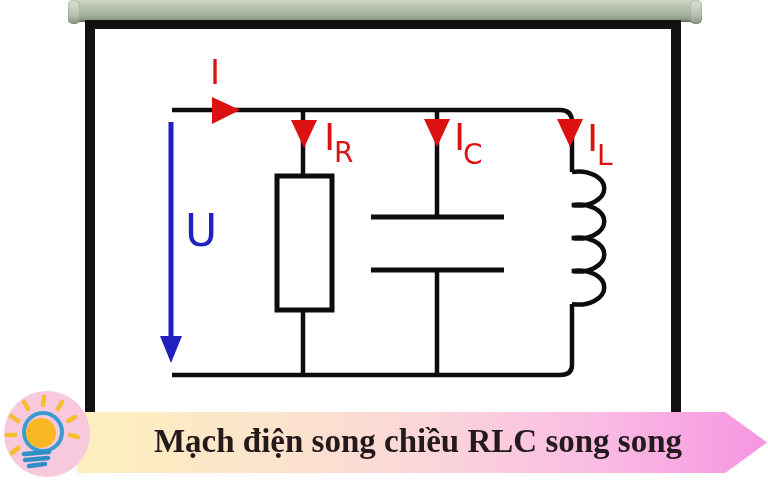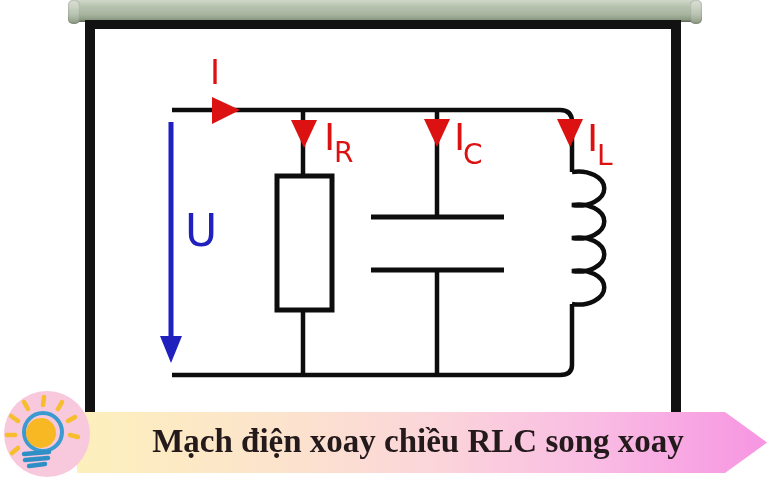--- a/index.html
+++ b/index.html
@@ -93,21 +93,21 @@
     <text x="334" y="162" font-size="28" fill="#dc1212">R</text>
 
     <text x="454" y="150" font-size="38" fill="#dc1212">I</text>
     <text x="463" y="164" font-size="28" fill="#dc1212">C</text>
 
     <text x="587" y="151" font-size="38" fill="#dc1212">I</text>
     <text x="597" y="165" font-size="28" fill="#dc1212">L</text>
   </svg>
 
   <div class="banner">
-    <span class="banner-title">Mạch điện xoay chiều RLC song xoay</span>
+    <span class="banner-title">Mạch điện song chiều RLC song song</span>
   </div>
 
   <div class="badge">
     <svg width="86" height="86" viewBox="0 0 86 86">
 
       <g stroke="#f6bd2c" stroke-width="4.5" stroke-linecap="round">
         <line x1="39" y1="14" x2="40" y2="6"></line>
         <line x1="24" y1="18" x2="20" y2="11"></line>
         <line x1="14" y1="30" x2="7" y2="25"></line>
         <line x1="11" y1="44" x2="3" y2="44"></line>

